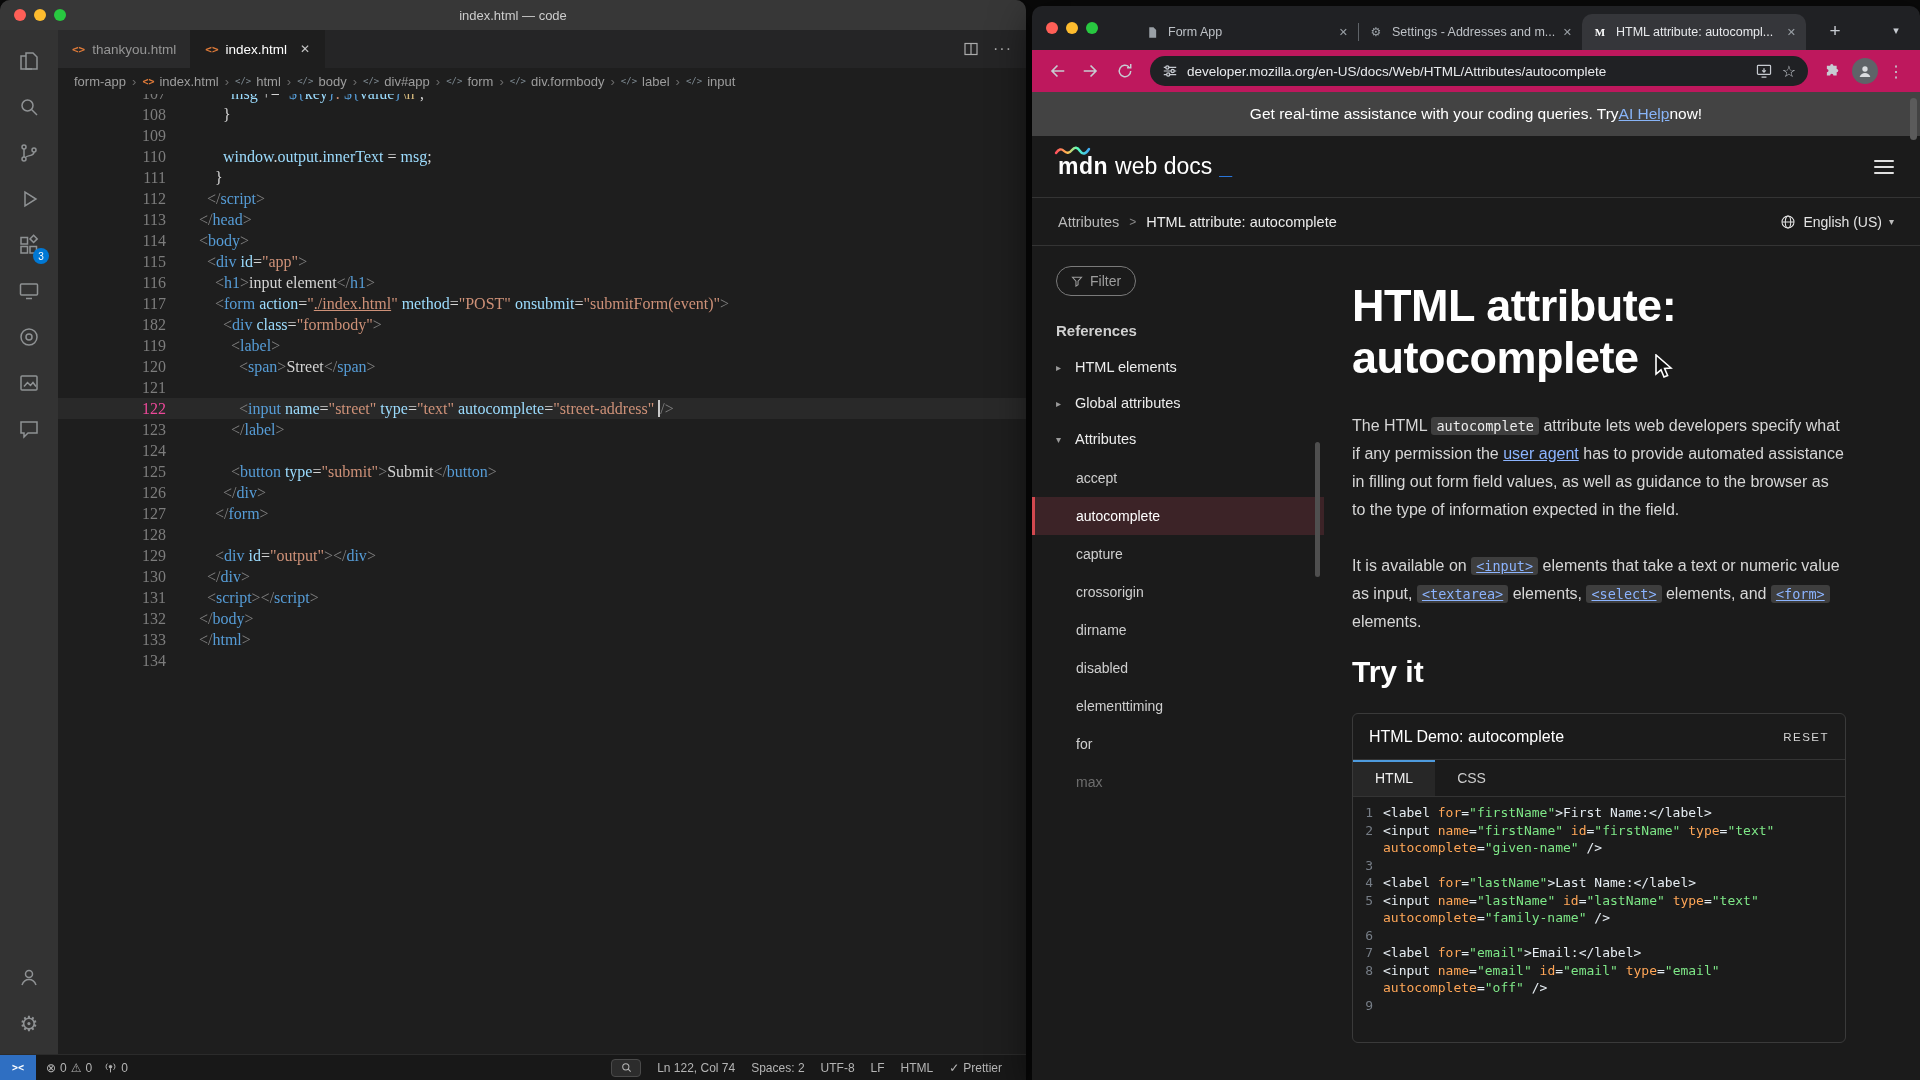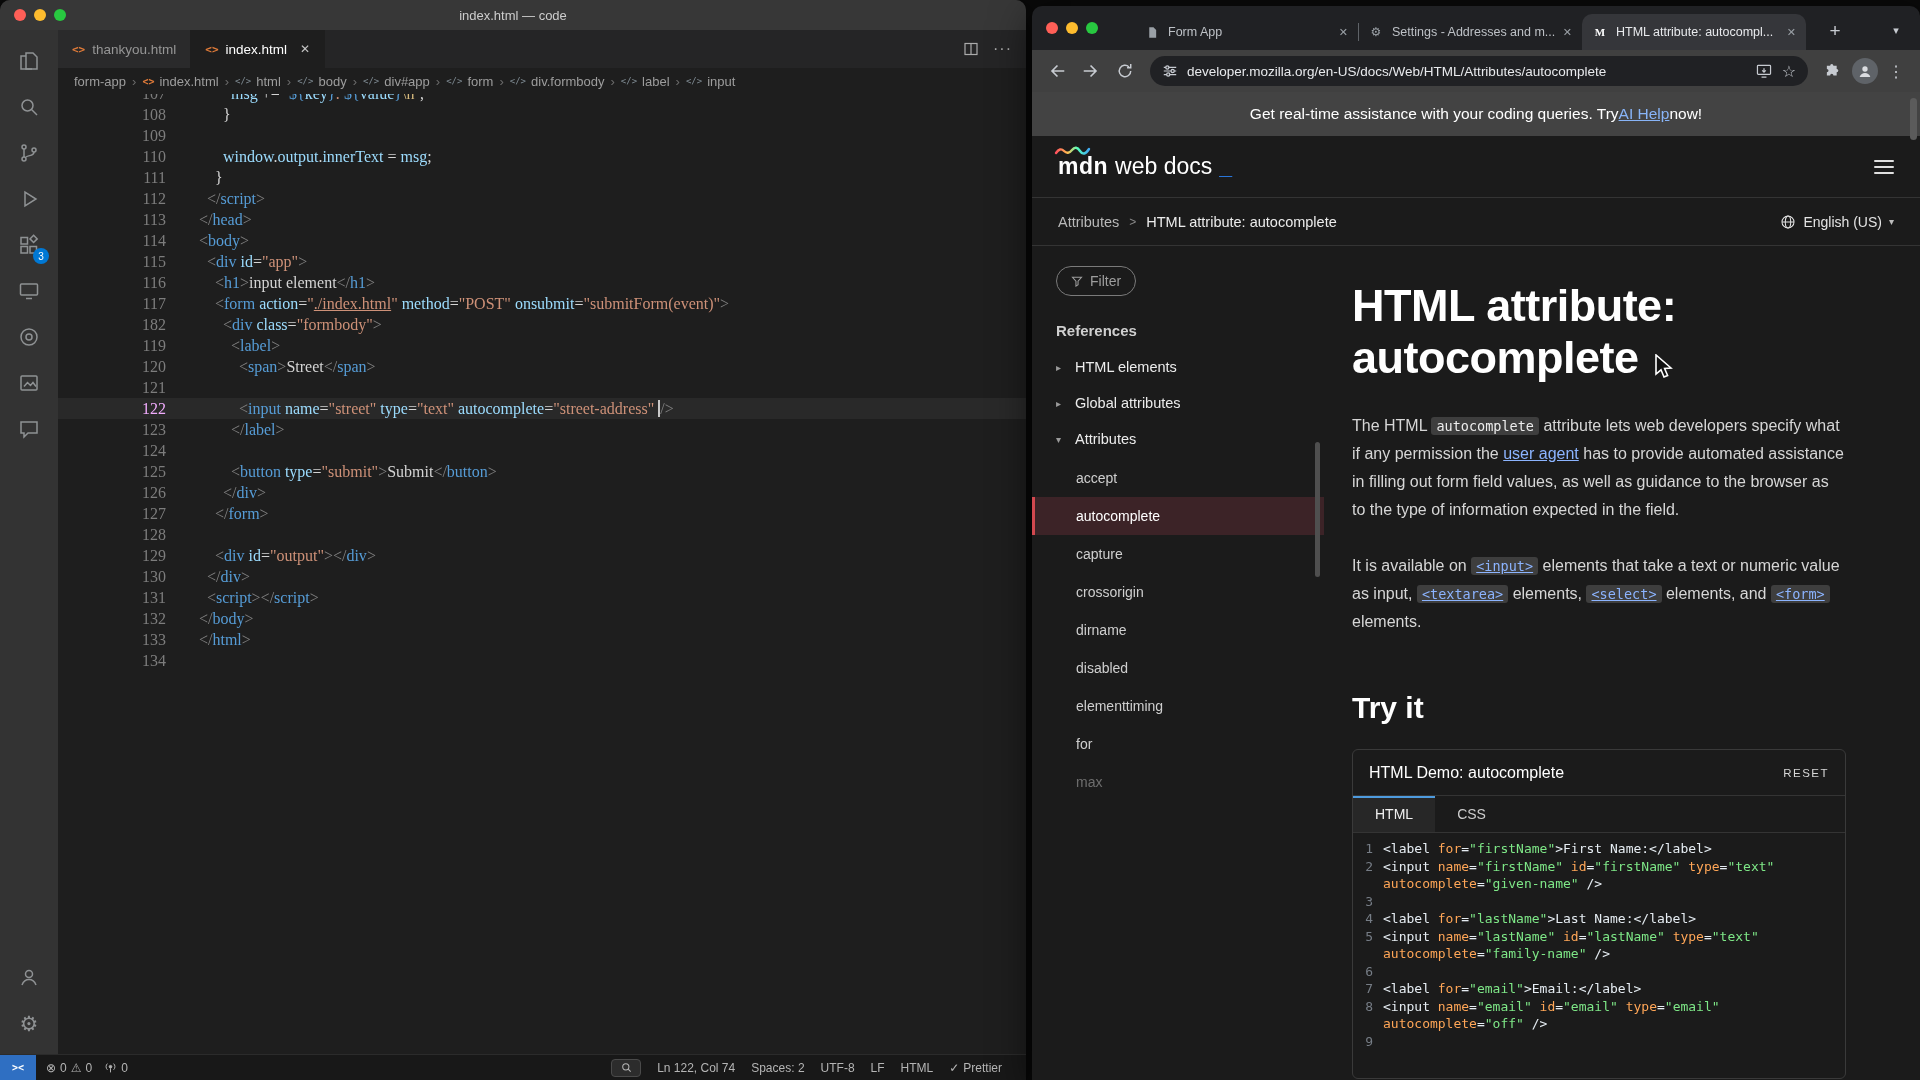--- a/index.html
+++ b/index.html
@@ -31,21 +31,21 @@
 .dots{font-size:16px;letter-spacing:1px}
 .vs-breadcrumbs{height:26px;display:flex;align-items:center;padding-left:16px;font-size:13px;color:#9d9d9d;gap:6px;flex:0 0 26px}
 .crumb{display:inline-flex;align-items:center;gap:5px}
 .crumb-sep{color:#6b6b6b}
 .sym-ico{color:#7f8b93;font-family:"DejaVu Sans Mono",monospace;font-size:9px}
 .vs-code{flex:1;overflow:hidden;font-family:Liberation Serif, serif;font-size:16px;line-height:21px}
 #vs-lines{margin-top:-11px}
 .crow{display:flex;height:21px}
 .crow.cur{background:rgba(255,255,255,.05)}
 .ln{flex:0 0 108px;text-align:right;color:#7d7d7d;user-select:none}
-.crow.cur .ln{color:#f0abfc}
+.crow.cur .ln{color:#ec4899}
 .lc{padding-left:33px;white-space:pre}
 .caret{display:inline-block;width:0;border-left:2px solid #c8c8c8;height:17px;vertical-align:-3px}
 .tk-p{color:#d4d4d4}.tk-tag{color:#569cd6}.tk-pb{color:#808080}.tk-attr{color:#9cdcfe}
 .tk-str{color:#ce9178}.tk-strU{color:#ce9178;text-decoration:underline}
 .tk-var{color:#9cdcfe}.tk-esc{color:#d7ba7d}.tk-tpl{color:#569cd6}
 .vs-status{height:26px;background:#181818;border-top:1px solid #2b2b2b;display:flex;align-items:center;font-size:12px;color:#b5b5b5;flex:0 0 26px}
 .remote-ind{width:36px;height:100%;background:#2f6fc2;color:#fff;display:flex;align-items:center;justify-content:center;font-family:"DejaVu Sans Mono",monospace;font-size:10px;font-weight:bold}
 .st-left{display:flex;align-items:center;gap:12px;padding-left:10px}
 .st-item{display:flex;align-items:center;gap:4px}
 .st-right{margin-left:auto;display:flex;align-items:center;gap:16px;padding-right:24px}
@@ -58,21 +58,21 @@
 #br-tabs{position:absolute;left:102px;bottom:0;display:flex;height:36px}
 .br-tab{width:224px;display:flex;align-items:center;gap:8px;padding:0 10px;font-size:12.5px;color:#bdc1c6;border-radius:10px 10px 0 0;position:relative}
 .br-tab.active{background:#35363a;color:#e8eaed}
 .br-tab.sep::after{content:"";position:absolute;right:-1px;top:9px;width:1px;height:18px;background:#5f6368}
 .br-tab-label{white-space:nowrap;overflow:hidden;flex:1}
 .br-close{font-size:11px;color:#9aa0a6}
 .fav{width:16px;height:16px;display:flex;align-items:center;justify-content:center;font-size:12px;color:#9aa0a6;flex:0 0 16px}
 .fav-mdn{font-weight:bold;color:#fff;font-size:11px;font-family:"Liberation Serif",serif}
 .br-newtab{position:absolute;left:790px;bottom:6px;width:26px;height:26px;display:flex;align-items:center;justify-content:center;color:#c7cbd1;font-size:19px}
 .br-tabsearch{position:absolute;right:12px;bottom:8px;width:24px;height:24px;border-radius:50%;display:flex;align-items:center;justify-content:center;color:#c7cbd1;font-size:11px}
-.br-toolbar{height:42px;background:#404040;display:flex;align-items:center;padding:0 10px;gap:4px;flex:0 0 42px;color:#c7cbd1}
+.br-toolbar{height:42px;background:#be185d;display:flex;align-items:center;padding:0 10px;gap:4px;flex:0 0 42px;color:#c7cbd1}
 .nav-btn{width:30px;height:30px;display:flex;align-items:center;justify-content:center}
 .omnibox{flex:1;height:30px;background:#202124;border-radius:15px;display:flex;align-items:center;padding:0 12px;gap:9px;margin:0 6px;min-width:0}
 .omni-url{font-size:13.5px;color:#e8eaed;white-space:nowrap;overflow:hidden;flex:1}
 .avatar{width:26px;height:26px;border-radius:50%;background:#5f6368;display:flex;align-items:center;justify-content:center}
 .menu-dots{font-size:16px;padding:0 6px}
 .br-content{flex:1;background:#1b1b1b;position:relative;overflow:hidden;display:flex;flex-direction:column}
 .banner{height:44px;background:#434343;display:flex;align-items:center;justify-content:center;font-size:15.5px;flex:0 0 44px}
 .banner .tk-t{color:#fff}
 .banner .tk-link{color:#88b4f7}
 .mdn-header{height:62px;display:flex;align-items:center;padding:12px 26px;border-bottom:1px solid #343434;flex:0 0 62px}
@@ -99,21 +99,21 @@
 .sb-item{height:38px;display:flex;align-items:center;padding-left:20px;color:#cfcfcf;font-size:14px}
 .sb-item.active{margin-left:-24px;padding-left:41px;background:#3c2327;border-left:3px solid #d2484f;color:#fff}
 .sb-item.dim{opacity:.45}
 .sb-scroll{position:absolute;right:4px;top:196px;width:5px;height:135px;background:#4f4f4f;border-radius:3px}
 .mdn-main{width:494px;margin-left:28px;padding-top:34px}
 .mdn-h1{font-size:45px;font-weight:bold;color:#fff;line-height:1.16;letter-spacing:-.5px}
 .mdn-p{font-size:16px;line-height:28px;color:#d6d6d6;margin-top:28px}
 .tk-code{font-family:"DejaVu Sans Mono",monospace;font-size:13.5px;background:#3e3e3e;padding:1px 5px;border-radius:3px;color:#ededed}
 .tk-link{color:#8cb4ff;text-decoration:underline}
 .tk-codelink{font-family:"DejaVu Sans Mono",monospace;font-size:13.5px;background:#3e3e3e;padding:1px 5px;border-radius:3px;color:#8cb4ff;text-decoration:underline}
-.mdn-h2{font-size:30px;font-weight:bold;color:#fff;margin-top:55px}
+.mdn-h2{font-size:30px;font-weight:bold;color:#fff;margin-top:19px}
 .demo-card{margin-top:24px;border:1px solid #3a3a3a;border-radius:6px;height:330px;display:flex;flex-direction:column;overflow:hidden}
 .demo-head{height:46px;display:flex;align-items:center;padding:0 16px;font-size:16px;color:#fff;border-bottom:1px solid #343434;flex:0 0 46px}
 .reset-btn{margin-left:auto;background:none;border:none;color:#d7d7d7;font-size:11.5px;letter-spacing:1.5px;font-family:"Liberation Sans",sans-serif}
 .demo-tabs{height:37px;display:flex;border-bottom:1px solid #343434;flex:0 0 37px}
 .demo-tab{padding:0 22px;display:flex;align-items:center;font-size:14px;color:#cdcdcd}
 .demo-tab.active{background:#272727;box-shadow:inset 0 2px 0 #4e9bde;color:#f0f0f0}
 .demo-code{flex:1;padding:7px 0;font-family:"DejaVu Sans Mono",monospace;font-size:13px;line-height:17.5px;overflow:hidden}
 .drow{display:flex}
 .gn{flex:0 0 30px;text-align:right;color:#767d86;padding-right:10px}
 .gc{white-space:pre}

